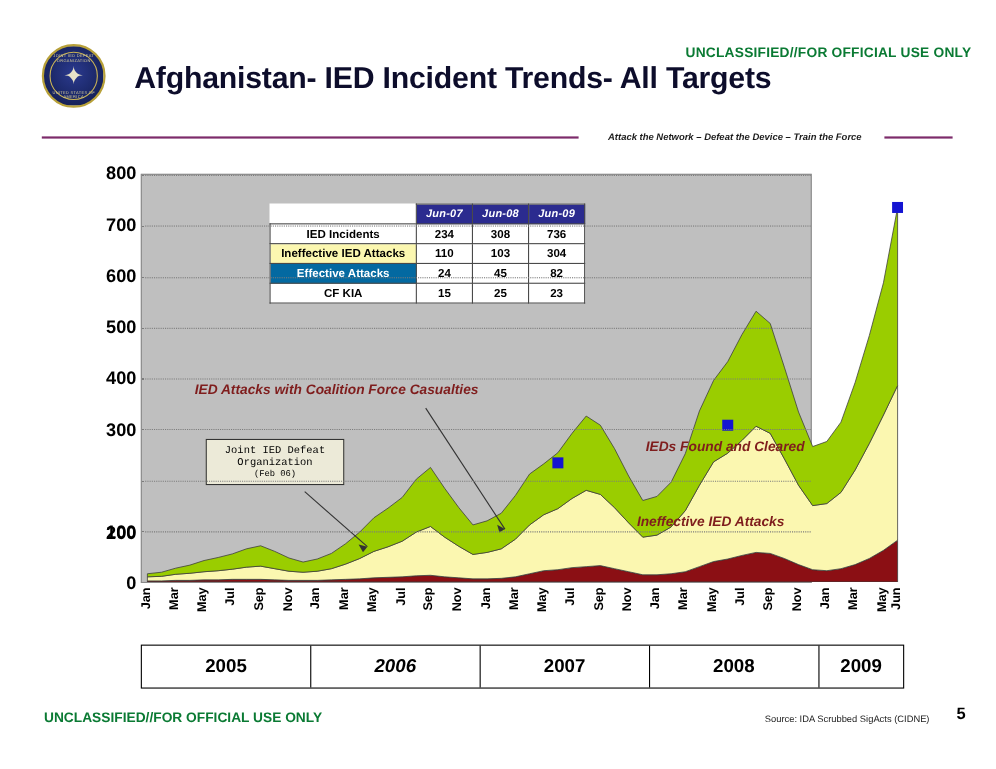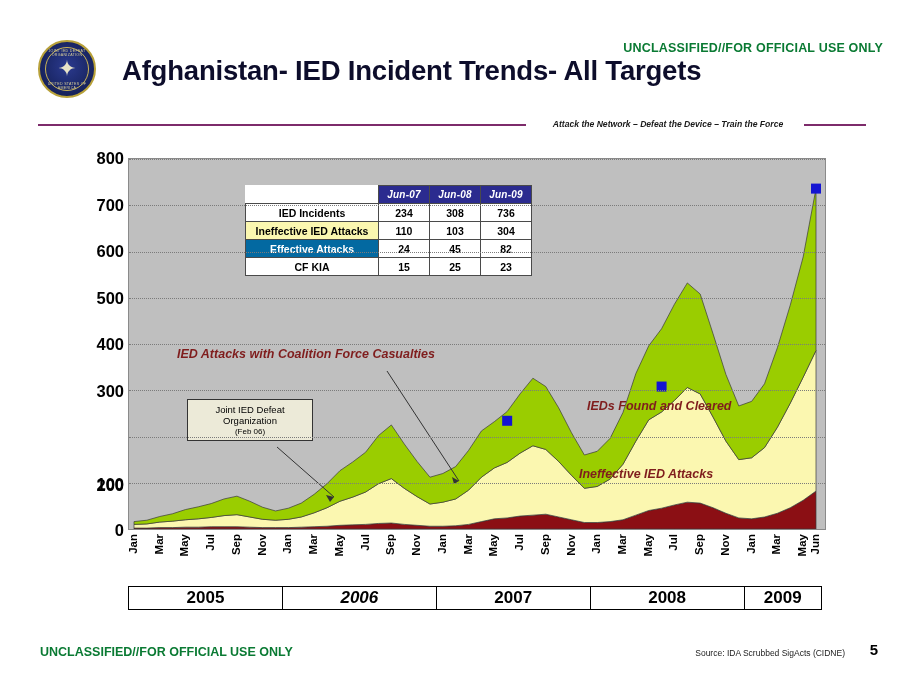--- a/index.html
+++ b/index.html
@@ -18,34 +18,34 @@
   .title{position:absolute;left:122px;top:55px;font-size:27.5px;font-weight:bold;color:#0d0d2b;letter-spacing:-.2px;}
 
   .rule-wrap{position:absolute;left:38px;top:119px;width:828px;height:12px;}
   .rule-wrap .line{position:absolute;top:5px;height:1.5px;background:#7d2b6b;}
   .rule-wrap .l-left{left:0;width:488px;}
   .rule-wrap .l-right{right:0;width:62px;}
   .tagline{position:absolute;left:494px;top:0px;width:272px;text-align:center;font-size:8.6px;font-style:italic;font-weight:bold;color:#1a1a1a;}
 
   
   #chart{position:absolute;left:38px;top:146px;width:828px;height:470px;}
-  .plot{position:absolute;left:90px;top:12px;width:698px;height:372px;background:#bfbfbf;border:1px solid #8a8a8a;box-sizing:border-box;}
+  .plot{position:absolute;left:90px;top:12px;width:610px;height:372px;background:#bfbfbf;border:1px solid #8a8a8a;box-sizing:border-box;}
   .plot svg{position:absolute;left:0;top:0;}
   .gridline{position:absolute;left:0;right:0;height:1px;border-top:1px dotted #7b7b7b;}
 
   .ylab{position:absolute;right:0;width:46px;text-align:right;font-size:16.5px;font-weight:bold;color:#000;transform:translateY(-9px);}
   .ytick-holder{position:absolute;left:28px;top:12px;width:58px;height:372px;}
 
   
   .xlabels{position:absolute;left:90px;top:388px;width:694px;height:52px;}
   .xlabels span{position:absolute;top:0;font-size:11.5px;font-weight:bold;color:#000;
                 writing-mode:vertical-rl;transform:rotate(180deg);transform-origin:center;white-space:nowrap;}
 
   
-  .years{position:absolute;left:90px;top:440px;height:24px;width:694px;border:1px solid #000;box-sizing:border-box;display:flex;}
+  .years{position:absolute;left:90px;top:440px;height:40px;width:694px;border:1px solid #000;box-sizing:border-box;display:flex;}
   .years div{border-right:1px solid #000;display:flex;align-items:center;justify-content:center;font-size:17px;font-weight:bold;color:#000;box-sizing:border-box;}
   .years div:last-child{border-right:none;}
 
   
   .dtable{position:absolute;left:116px;top:26px;border-collapse:collapse;font-size:10.5px;background:#fff;}
   .dtable td,.dtable th{border:1px solid #4a4a4a;height:17px;padding:0 5px;text-align:center;color:#000;font-weight:bold;}
   .dtable th.corner{border:none;background:transparent;}
   .dtable th.mon{background:#2b2b8f;color:#ffffff;font-style:italic;font-size:10px;width:40px;letter-spacing:.2px;}
   .dtable td.rowlab{text-align:center;width:122px;background:#fff;}
   .dtable tr.r-ied td.rowlab{background:#ffffff;}
@@ -145,21 +145,21 @@
             <td class="val">25</td>
             <td class="val">23</td>
           </tr>
         </tbody>
       </table>
 
     <div class="anno" style="left:48px;top:188px;">IED Attacks with Coalition Force Casualties</div>
     <div class="anno" style="left:458px;top:240px;">IEDs Found and Cleared</div>
     <div class="anno" style="left:450px;top:308px;">Ineffective IED Attacks</div>
 
-    <div class="callout" style="left:58px;top:240px;width:110px;">
+    <div class="callout" style="left:58px;top:240px;width:110px;font-family:Liberation Mono, monospace;">
       <div>Joint IED Defeat</div>
       <div>Organization</div>
       <div class="small">(Feb 06)</div>
     </div>
   <div class="gridline" style="top: 323.75px;"></div>
       <div class="gridline" style="top: 277.5px;"></div>
       <div class="gridline" style="top: 231.25px;"></div>
       <div class="gridline" style="top: 185px;"></div>
       <div class="gridline" style="top: 138.75px;"></div>
       <div class="gridline" style="top: 92.5px;"></div>

